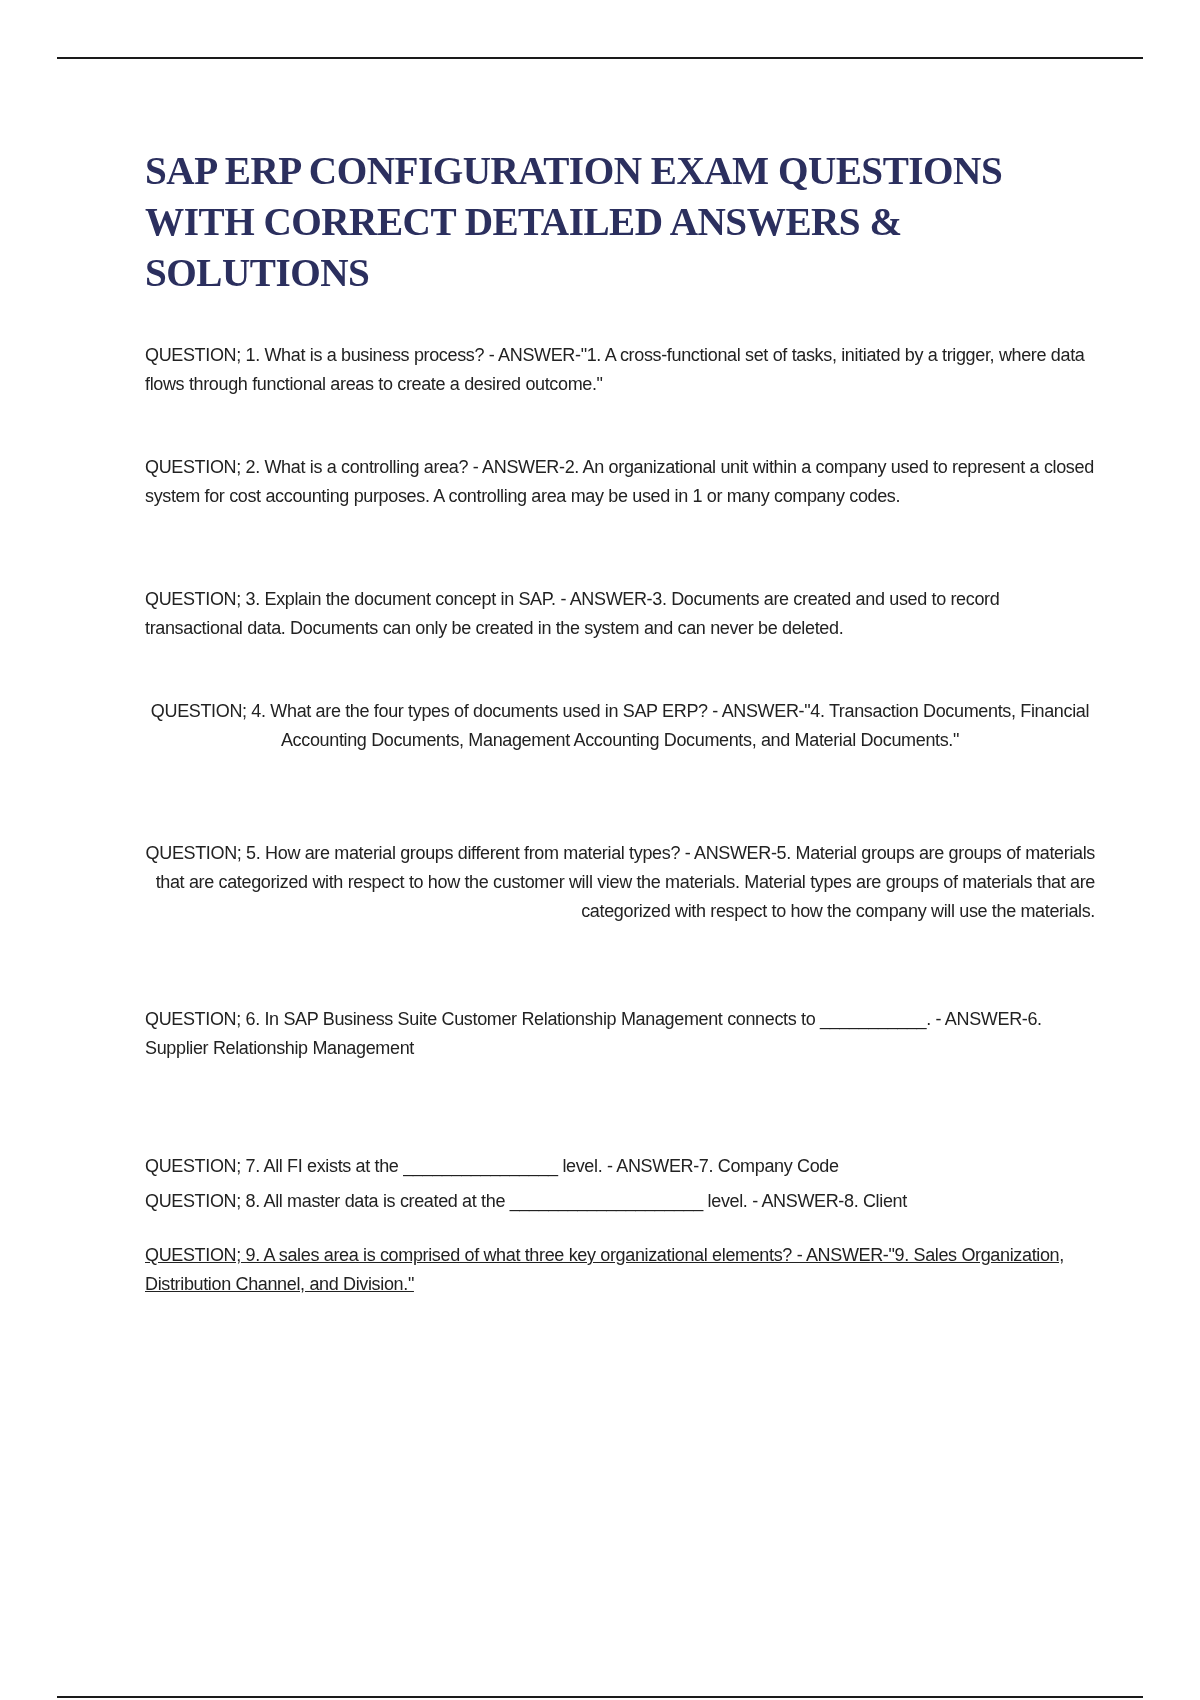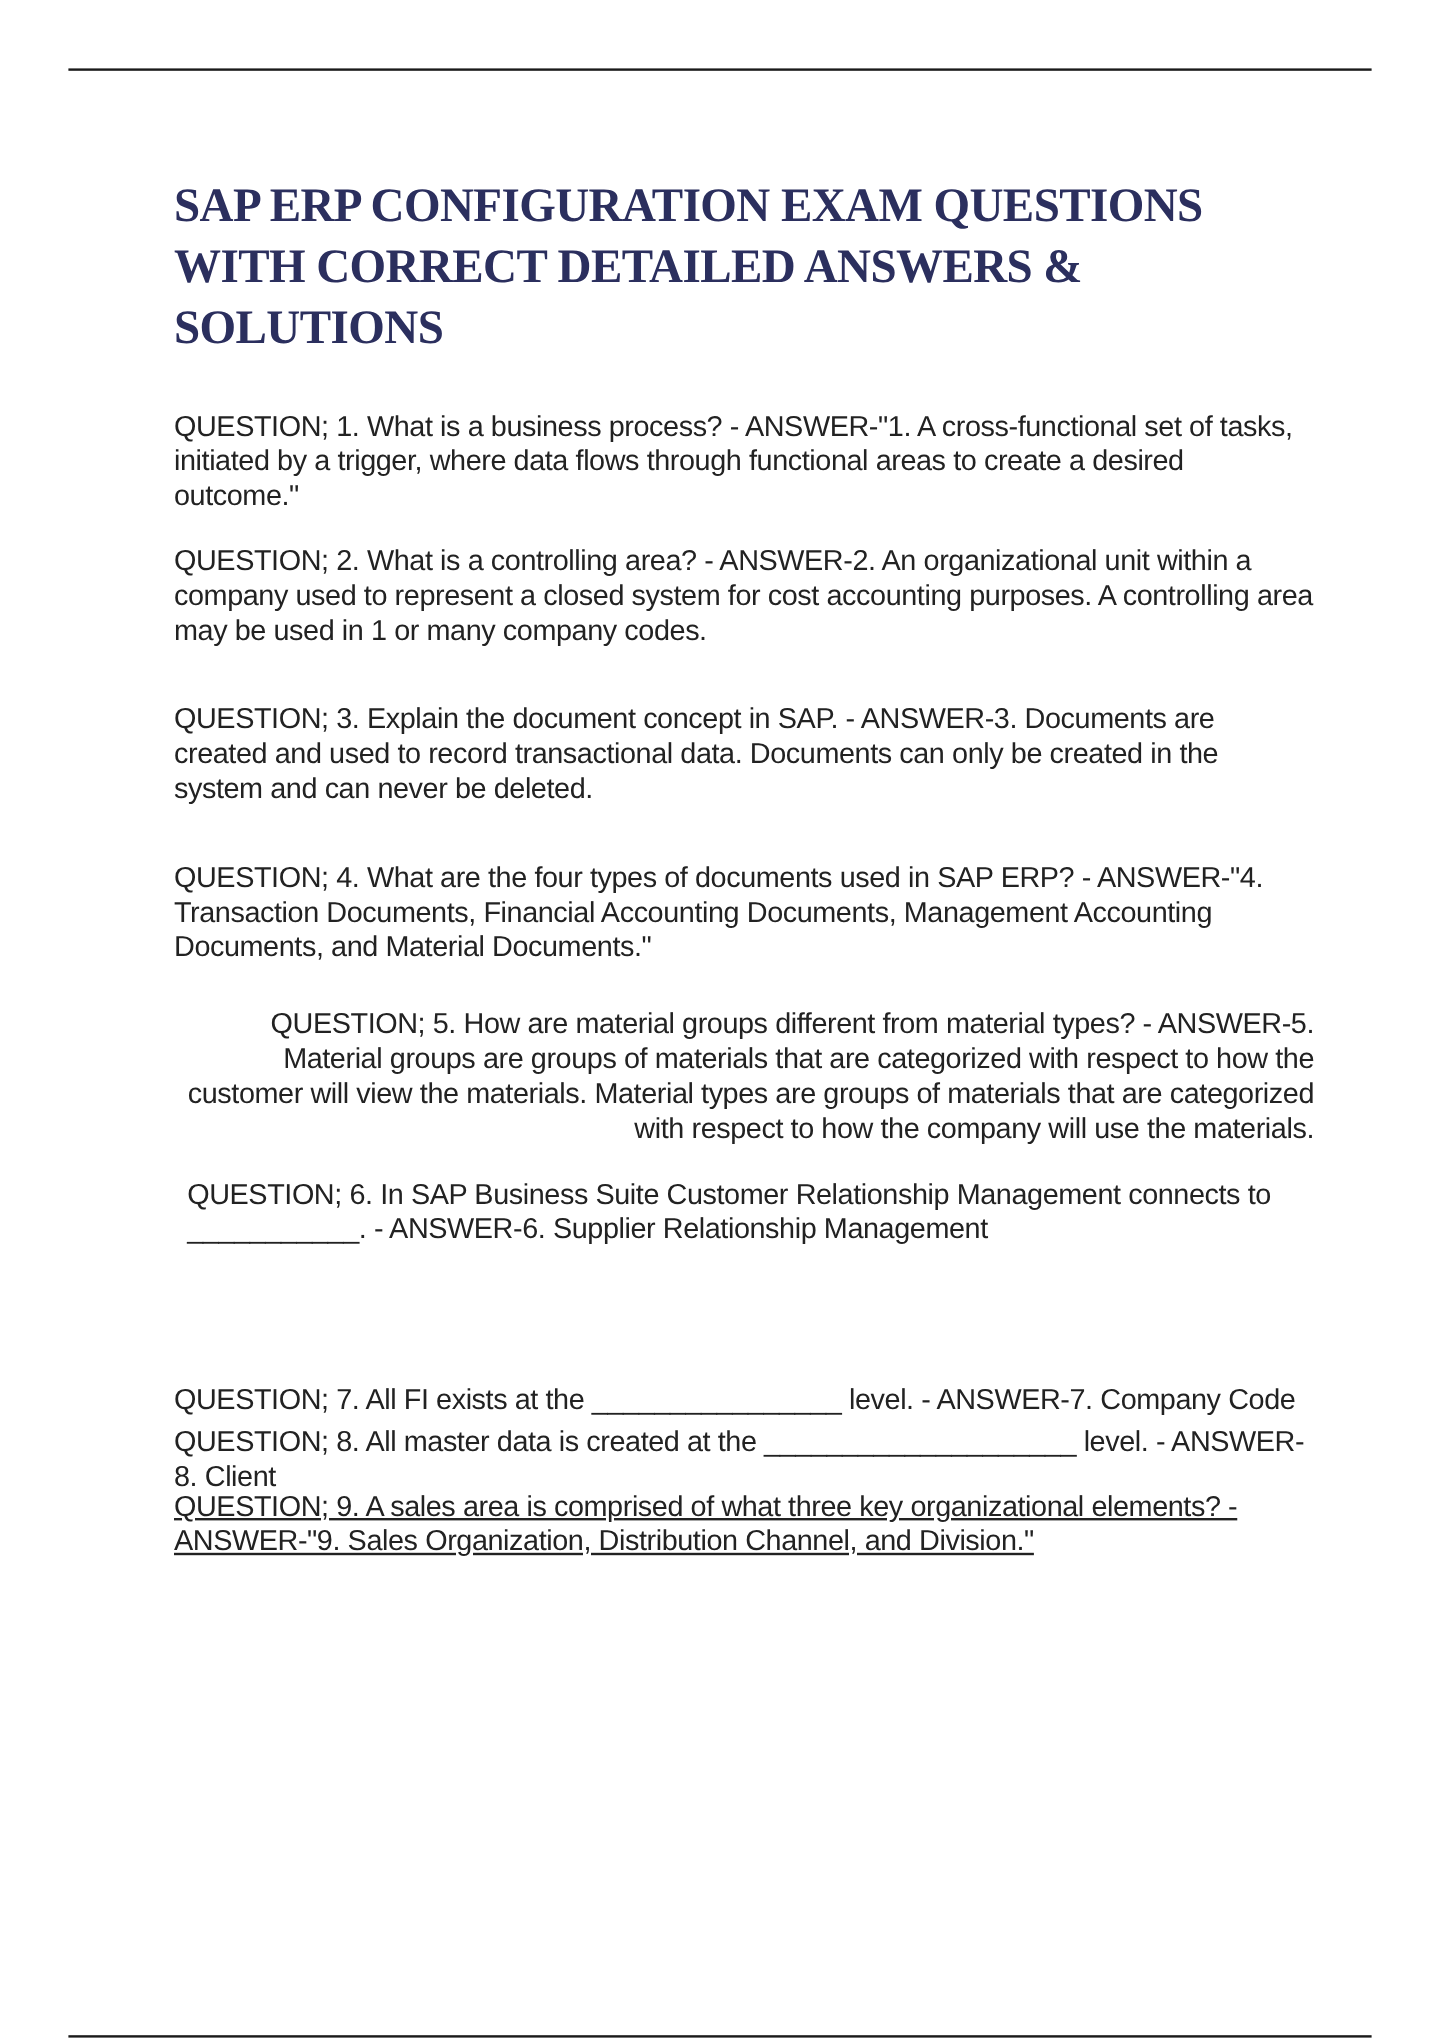--- a/index.html
+++ b/index.html
@@ -12,37 +12,37 @@
     font-family: "Liberation Serif", "DejaVu Serif", serif;
     font-weight: bold; font-size: 40px; line-height: 51px;
     color: #2b2f5e; letter-spacing: -0.5px;
     transform: scaleX(0.98); transform-origin: left top;
     margin: 0;
   }
   .qa-list { position: absolute; left: 145px; top: 341px; width: 950px; }
   .qa {
     position: absolute; left: 0; width: 950px;
     font-family: "Liberation Sans", "DejaVu Sans", sans-serif;
-    font-size: 24px; line-height: 29px; color: #222222;
+    font-size: 18px; line-height: 29px; color: #222222;
     letter-spacing: -0.35px;
     margin: 0;
   }
 </style>
 </head>
 <body>
 
 <div class="rule top"></div>
 
 <h1 class="title">SAP ERP CONFIGURATION EXAM QUESTIONS WITH CORRECT DETAILED ANSWERS &amp; SOLUTIONS</h1>
 
 <div class="qa-list">
   <p class="qa" style="top:0px;">QUESTION; 1. What is a business process? - ANSWER-"1. A cross-functional set of tasks, initiated by a trigger, where data flows through functional areas to create a desired outcome."</p>
   <p class="qa" style="top:112px;">QUESTION; 2. What is a controlling area? - ANSWER-2. An organizational unit within a company used to represent a closed system for cost accounting purposes. A controlling area may be used in 1 or many company codes.</p>
   <p class="qa" style="top:244px;">QUESTION; 3. Explain the document concept in SAP. - ANSWER-3. Documents are created and used to record transactional data. Documents can only be created in the system and can never be deleted.</p>
-  <p class="qa" style="top:376px;">QUESTION; 4. What are the four types of documents used in SAP ERP? - ANSWER-"4. Transaction Documents, Financial Accounting Documents, Management Accounting Documents, and Material Documents."</p>
+  <p class="qa" style="top:356px;text-align:center;">QUESTION; 4. What are the four types of documents used in SAP ERP? - ANSWER-"4. Transaction Documents, Financial Accounting Documents, Management Accounting Documents, and Material Documents."</p>
   <p class="qa" style="top:498px;text-align:right;">QUESTION; 5. How are material groups different from material types? - ANSWER-5. Material groups are groups of materials that are categorized with respect to how the customer will view the materials. Material types are groups of materials that are categorized with respect to how the company will use the materials.</p>
-  <p class="qa" style="top:640px;margin-left:11px;">QUESTION; 6. In SAP Business Suite Customer Relationship Management connects to ___________. - ANSWER-6. Supplier Relationship Management</p>
+  <p class="qa" style="top:664px;">QUESTION; 6. In SAP Business Suite Customer Relationship Management connects to ___________. - ANSWER-6. Supplier Relationship Management</p>
   <p class="qa" style="top:774px;margin-top:37px;">QUESTION; 7. All FI exists at the ________________ level. - ANSWER-7. Company Code</p>
   <p class="qa" style="top:846px;">QUESTION; 8. All master data is created at the ____________________ level. - ANSWER-8. Client</p>
   <p class="qa" style="top:900px;text-decoration:underline;">QUESTION; 9. A sales area is comprised of what three key organizational elements? - ANSWER-"9. Sales Organization, Distribution Channel, and Division."</p>
 </div>
 
 <div class="rule bottom"></div>
 
 </body></html>

